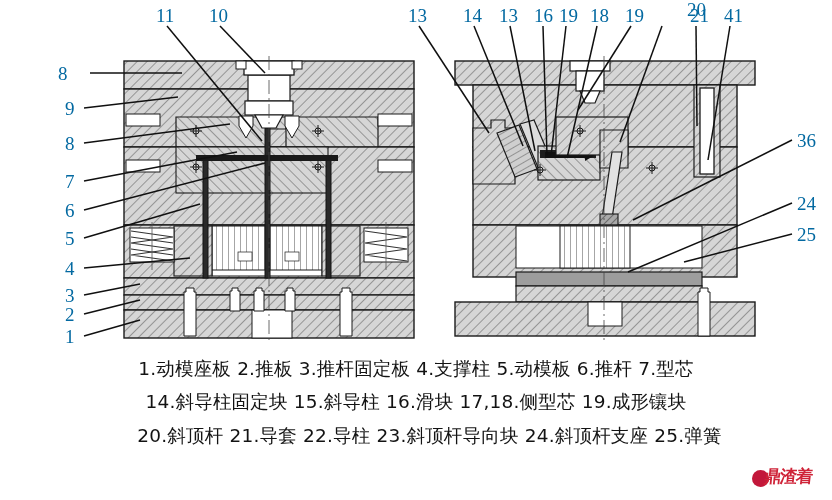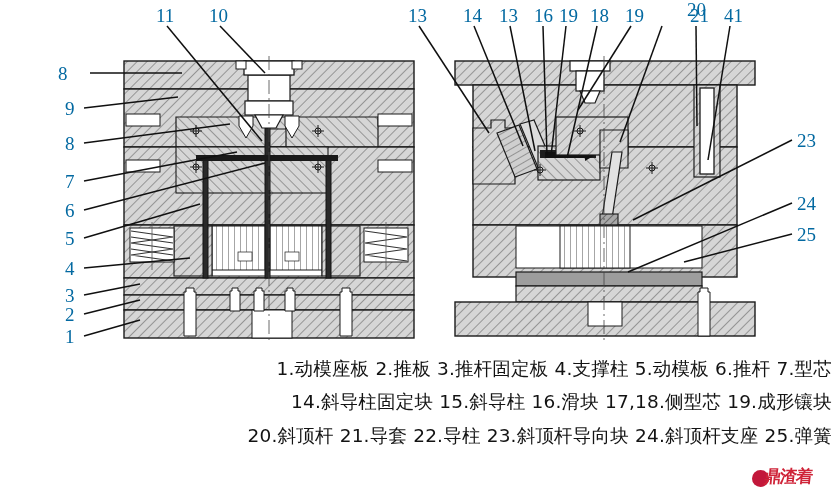--- a/index.html
+++ b/index.html
@@ -16,21 +16,21 @@
     font-family:"Liberation Serif","DejaVu Serif",serif;
     line-height:1;white-space:nowrap;
   }
 
   
   svg.lay{position:absolute;left:0;top:0;width:832px;height:500px;overflow:visible;}
 
   
   #caption{
     position:absolute;left:0;top:352px;width:832px;
-    text-align:right;
+    text-align:center;
     font-family:"DejaVu Sans","Liberation Sans",sans-serif;
     font-size:18.5px;color:#131313;
   }
   #caption .cline{
     height:33px;line-height:33px;white-space:nowrap;
     letter-spacing:.2px;
   }
   #caption .cline:last-child{height:36px;line-height:36px;padding-left:27px;}
 
   
@@ -349,21 +349,21 @@
       <div class="num" style="left: 408px; top: 6px;">13</div>
       <div class="num" style="left: 463px; top: 6px;">14</div>
       <div class="num" style="left: 499px; top: 6px;">13</div>
       <div class="num" style="left: 534px; top: 6px;">16</div>
       <div class="num" style="left: 559px; top: 6px;">19</div>
       <div class="num" style="left: 590px; top: 6px;">18</div>
       <div class="num" style="left: 625px; top: 6px;">19</div>
       <div class="num" style="left: 656px; top: 0; margin-left: 31px;">20</div>
       <div class="num" style="left: 690px; top: 6px;">21</div>
       <div class="num" style="left: 724px; top: 6px;">41</div>
-      <div class="num" style="left: 797px; top: 131px;">23</div>
+      <div class="num" style="left: 797px; top: 131px;">36</div>
       <div class="num" style="left: 797px; top: 194px;">24</div>
       <div class="num" style="left: 797px; top: 225px; text-align: center;">25</div>
     </div>
 
   <div id="caption">
     <div class="cline">1.动模座板  2.推板  3.推杆固定板  4.支撑柱  5.动模板  6.推杆  7.型芯</div>
     <div class="cline">14.斜导柱固定块  15.斜导柱  16.滑块  17,18.侧型芯  19.成形镶块</div>
     <div class="cline">20.斜顶杆  21.导套  22.导柱  23.斜顶杆导向块  24.斜顶杆支座  25.弹簧</div>
   </div>
 

